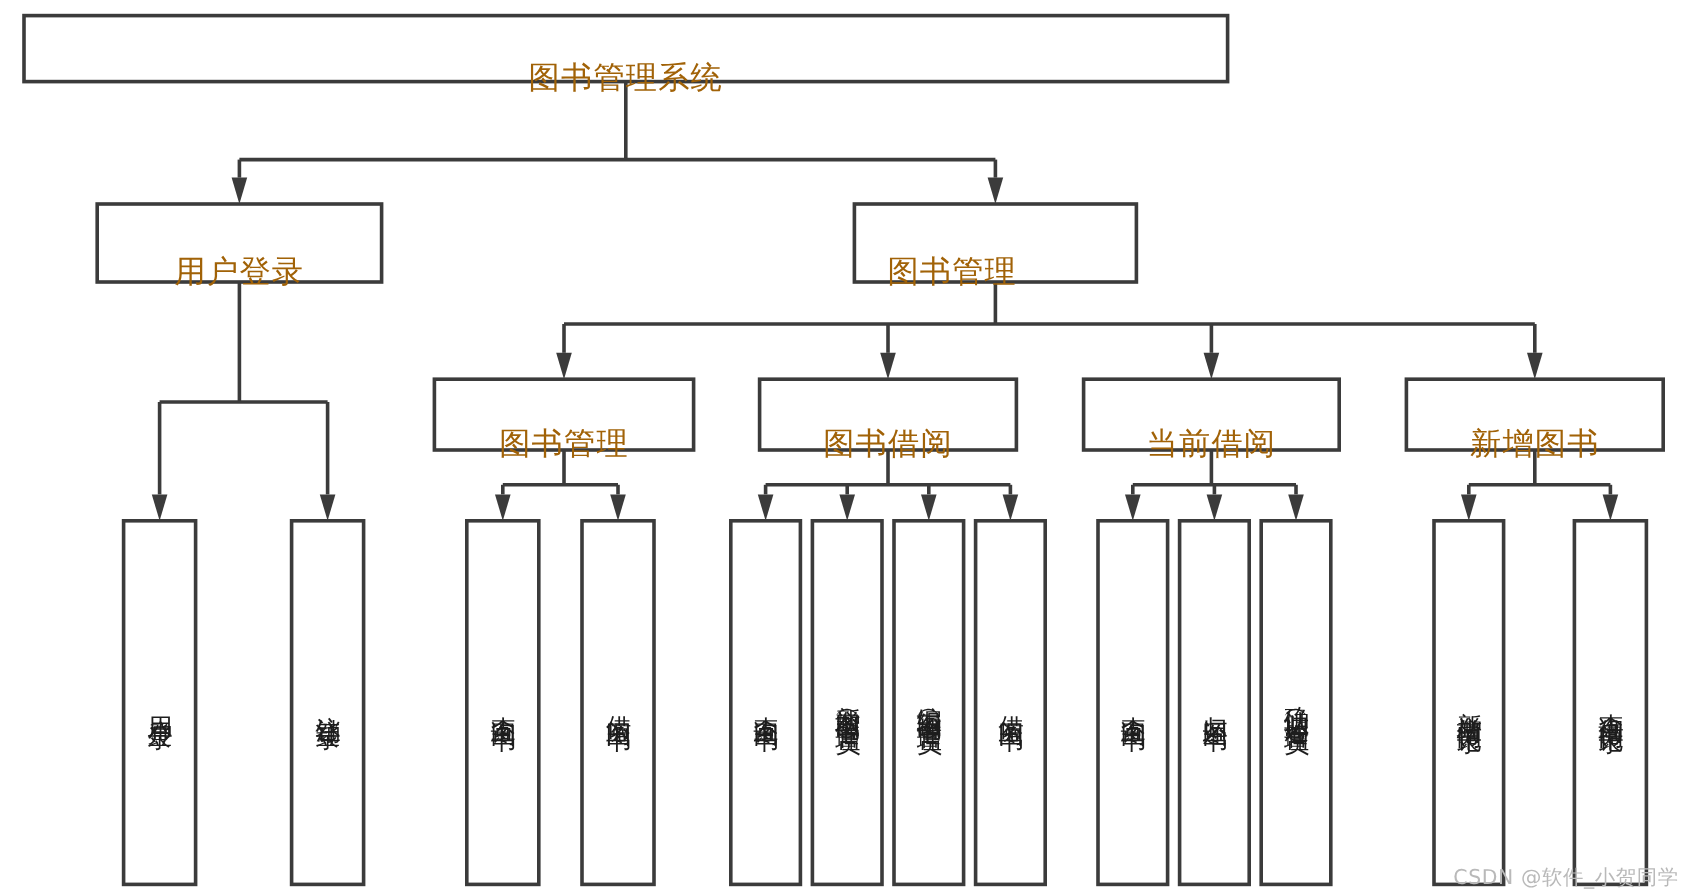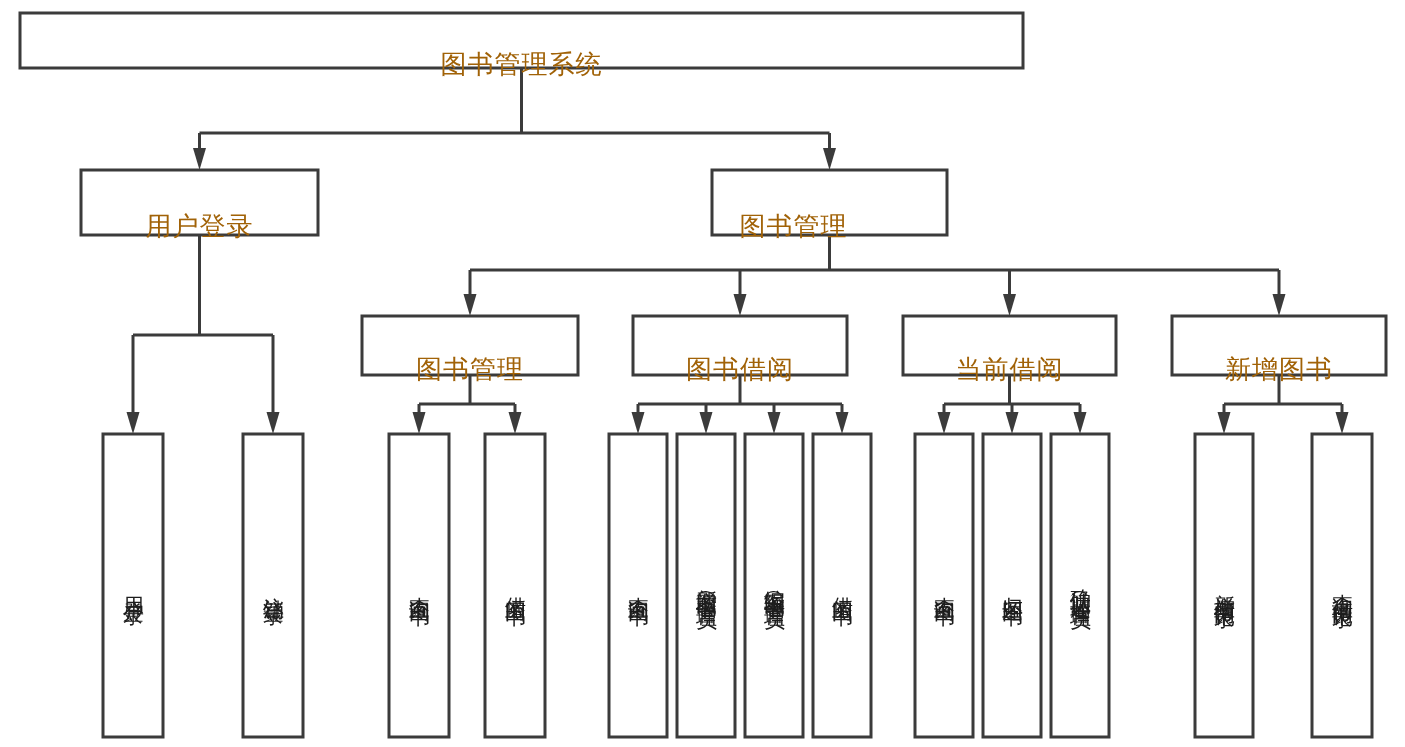--- a/index.html
+++ b/index.html
@@ -116,13 +116,14 @@
       <div class="vlabel" style="left: 609px; top: 434px; width: 58px; height: 303px;">查询图书</div>
       <div class="vlabel" style="left: 677px; top: 434px; width: 58px; height: 303px;">新增图书（管理员）</div>
       <div class="vlabel" style="left: 745px; top: 434px; width: 58px; height: 303px;">编辑图书（管理员）</div>
       <div class="vlabel" style="left: 813px; top: 434px; width: 58px; height: 303px;">借阅图书</div>
       <div class="vlabel" style="left: 915px; top: 434px; width: 58px; height: 303px;">查询图书</div>
       <div class="vlabel" style="left: 983px; top: 434px; width: 58px; height: 303px;">归还图书</div>
       <div class="vlabel" style="left: 1051px; top: 434px; width: 58px; height: 303px;">确认归还（管理员）</div>
       <div class="vlabel" style="left: 1195px; top: 434px; width: 58px; height: 303px;">新增借阅记录</div>
       <div class="vlabel" style="left: 1312px; top: 434px; width: 60px; height: 303px;">查询借阅记录</div>
     </div>
+  <div id="watermark">CSDN @软件_小贺同学</div>
 </div>
 
 </body></html>

